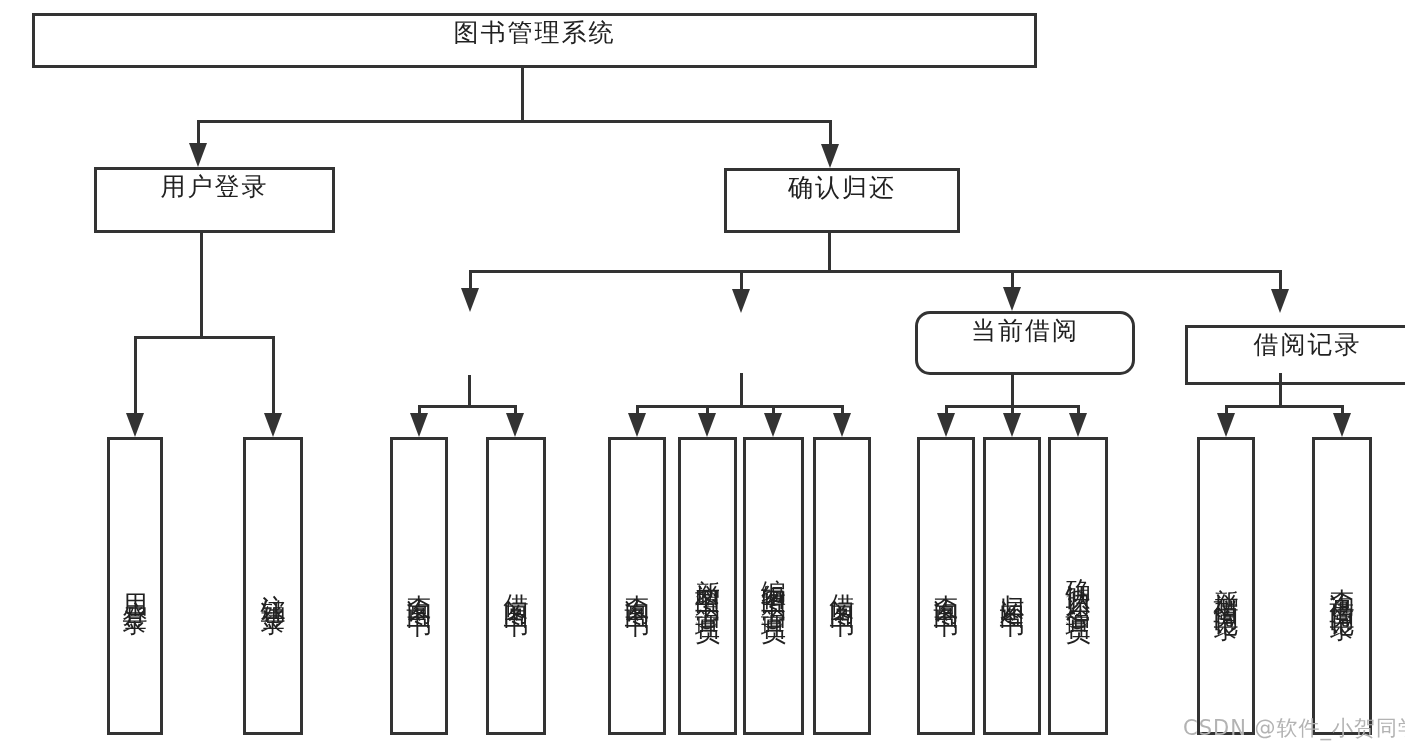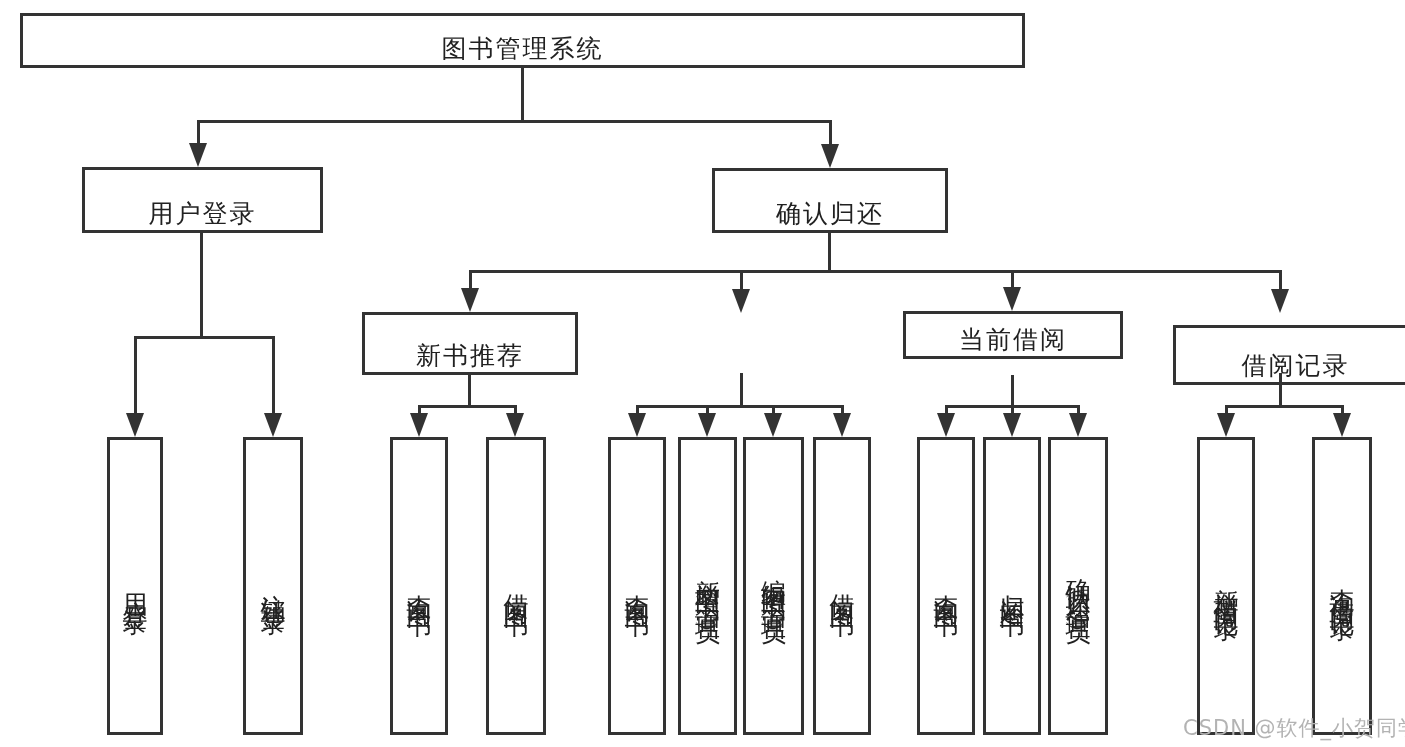--- a/index.html
+++ b/index.html
@@ -17,26 +17,27 @@
     height: 747px;
     background: var(--background);
     overflow: hidden;
   }
   
   .hbox {
     position: absolute;
     background: var(--background);
     border: 3px solid var(--line);
     display: flex;
-    align-items: flex-end;
+    align-items: flex-start;
     justify-content: center;
     font-size: 25px;
     letter-spacing: 2px;
     color: var(--text);
     white-space: nowrap;
+    margin-left: 12px;
   }
   
   .vbox {
     position: absolute;
     top: 437px;
     height: 298px;
     background: var(--background);
     border: 3px solid var(--line);
     display: flex;
     align-items: center;
@@ -104,24 +105,21 @@
   <div class="hline" style="left:469px; top:270px; width:813px;"></div>
   <div class="vline" style="left:469px; top:270px; height:22px;"></div>
   <div class="arrow" style="left:461px; top:288px;"></div>
   <div class="vline" style="left:740px; top:270px; height:22px;"></div>
   <div class="arrow" style="left:732px; top:289px;"></div>
   <div class="vline" style="left:1011px; top:270px; height:22px;"></div>
   <div class="arrow" style="left:1003px; top:287px;"></div>
   <div class="vline" style="left:1279px; top:270px; height:22px;"></div>
   <div class="arrow" style="left:1271px; top:289px;"></div>
 
-  <div class="hbox" style="left:362px; top:312px; width:216px; height:63px;">
-    <span>新书推荐</span>
-  </div>
-  <div class="hbox" style="left:903px; top:311px; width:220px; height:48px;">
+  <div class="hbox" style="left:903px; top:311px; width:220px; height:64px;border-radius:15px;">
     <span>当前借阅</span>
   </div>
   <div class="hbox" style="left:1173px; top:325px; width:245px; height:60px;">
     <span>借阅记录</span>
   </div>
 
   <div class="vline" style="left:468px; top:375px; height:33px;"></div>
   <div class="hline" style="left:418px; top:405px; width:99px;"></div>
   <div class="vline" style="left:418px; top:405px; height:10px;"></div>
   <div class="arrow" style="left:410px; top:413px;"></div>

